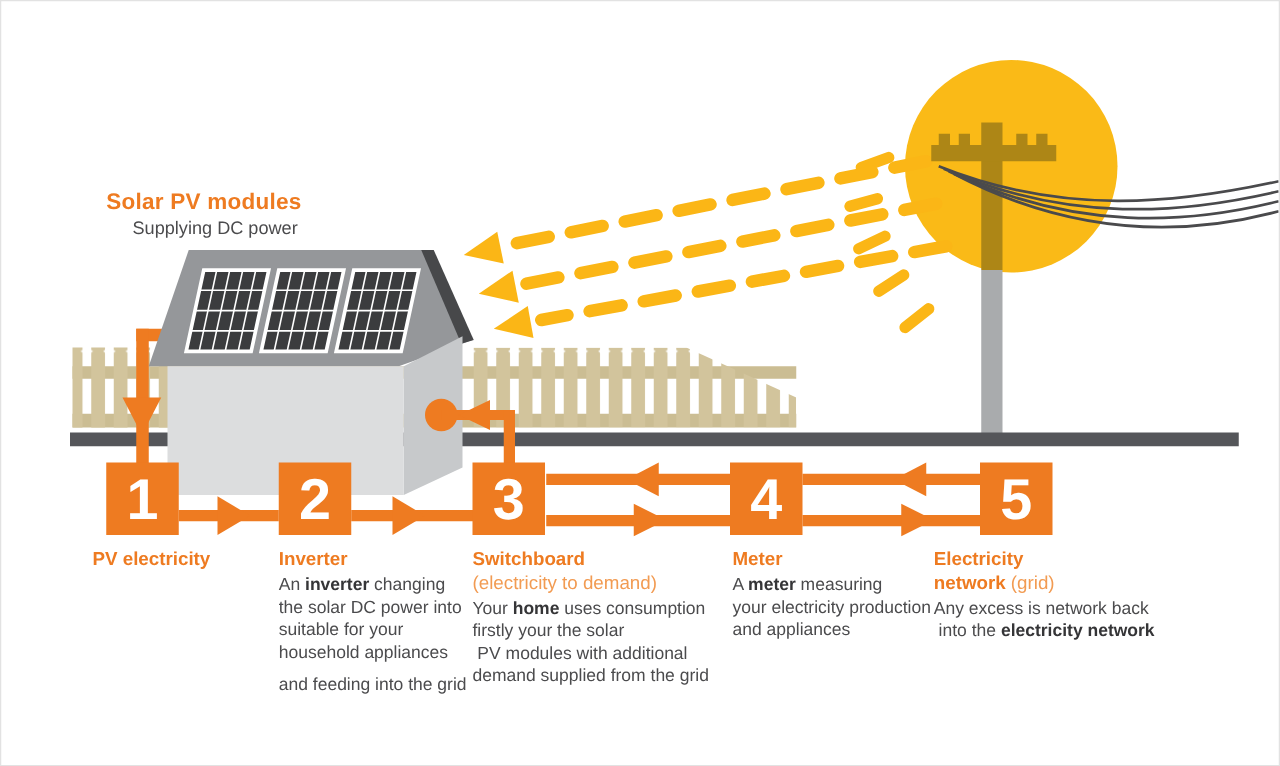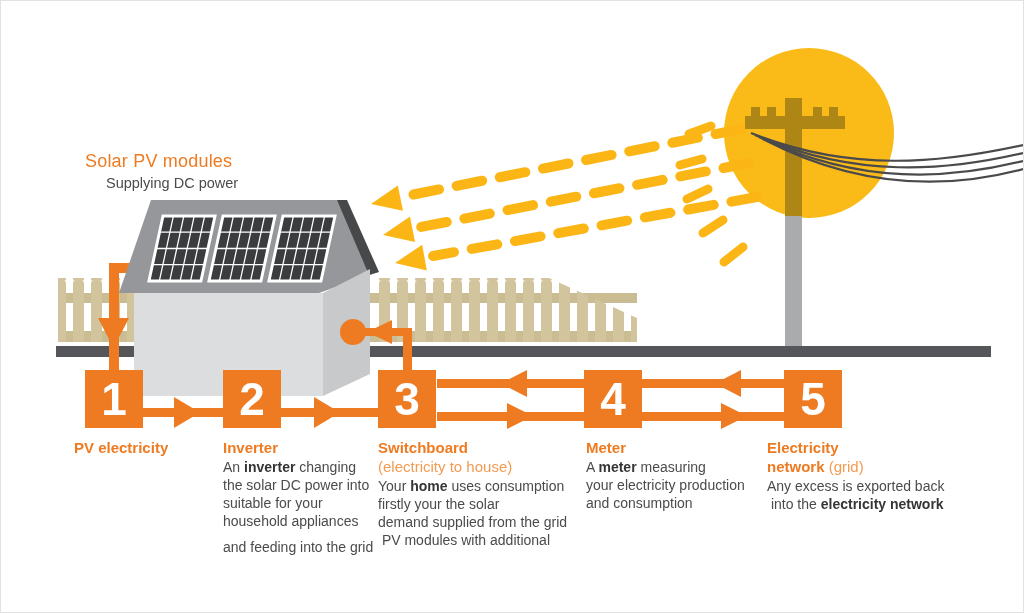--- a/index.html
+++ b/index.html
@@ -8,21 +8,21 @@
     border:1px solid #e2e2e2;
     font-family:"Liberation Sans", sans-serif;
     --orange:#EE7B21;--orange-light:#F29B52;--yellow:#FBB616;--sun:#FABA17;--ink:#47484A;
   }
   svg.scene{position:absolute;left:0;top:0;}
   .o-fill{fill:var(--orange);}
   .y-stroke{stroke:var(--yellow);}
   .sun-fill{fill:var(--sun);}
 
   .main-label{position:absolute;left:84px;top:150px;line-height:20px;}
-  .main-label .t{font-size:18px;font-weight:400;color:var(--orange);letter-spacing:.2px;}
+  .main-label .t{font-size:18px;font-weight:700;color:var(--orange);letter-spacing:.2px;}
   .main-label .s{font-size:14.5px;color:#4B4B4D;margin-top:2px;margin-left:21px;}
 
   .numbox{
     position:absolute;top:369px;width:58px;height:58px;background:var(--orange);
     color:#fff;font-weight:700;font-size:46px;display:flex;align-items:center;justify-content:center;
   }
   .stext{position:absolute;top:437px;}
   .tline{white-space:pre-wrap;}
   .heading .tline{font-size:15px;font-weight:700;line-height:19px;}
   .heading .ob{color:var(--orange);}
@@ -208,43 +208,43 @@
         <div class="tline"><span>An </span><span class="b">inverter</span><span> changing</span></div>
         <div class="tline"><span>the solar DC power into</span></div>
         <div class="tline"><span>suitable for your</span></div>
         <div class="tline"><span>household appliances</span></div>
         <div class="tline gap"><span>and feeding into the grid</span></div>
       </div>
   </div>
   <div class="stext" style="left:377px;width:215px">
     <div class="heading">
         <div class="tline"><span class="ob">Switchboard</span></div>
-        <div class="tline"><span class="ol">(electricity to house)</span></div>
+        <div class="tline"><span class="ol">(electricity to demand)</span></div>
       </div>
     <div class="body">
         <div class="tline"><span>Your </span><span class="b">home</span><span> uses consumption</span></div>
         <div class="tline"><span>firstly your the solar</span></div>
+        <div class="tline"><span> PV modules with additional</span></div>
         <div class="tline"><span>demand supplied from the grid</span></div>
-        <div class="tline"><span> PV modules with additional</span></div>
       </div>
   </div>
   <div class="stext" style="left:585px;width:205px">
     <div class="heading">
         <div class="tline"><span class="ob">Meter</span></div>
       </div>
     <div class="body">
         <div class="tline"><span>A </span><span class="b">meter</span><span> measuring</span></div>
         <div class="tline"><span>your electricity production</span></div>
-        <div class="tline"><span>and consumption</span></div>
-      </div>
-  </div>
-  <div class="stext" style="left:766px;width:230px">
+        <div class="tline"><span>and appliances</span></div>
+      </div>
+  </div>
+  <div class="stext" style="left:746px;width:230px">
     <div class="heading">
         <div class="tline"><span class="ob">Electricity</span></div>
         <div class="tline"><span class="ob">network</span><span class="ol"> (grid)</span></div>
       </div>
     <div class="body">
-        <div class="tline"><span>Any excess is exported back</span></div>
+        <div class="tline"><span>Any excess is network back</span></div>
         <div class="tline"><span> into the </span><span class="b">electricity network</span></div>
       </div>
   </div>
 
 </div>
 
 </body></html>

